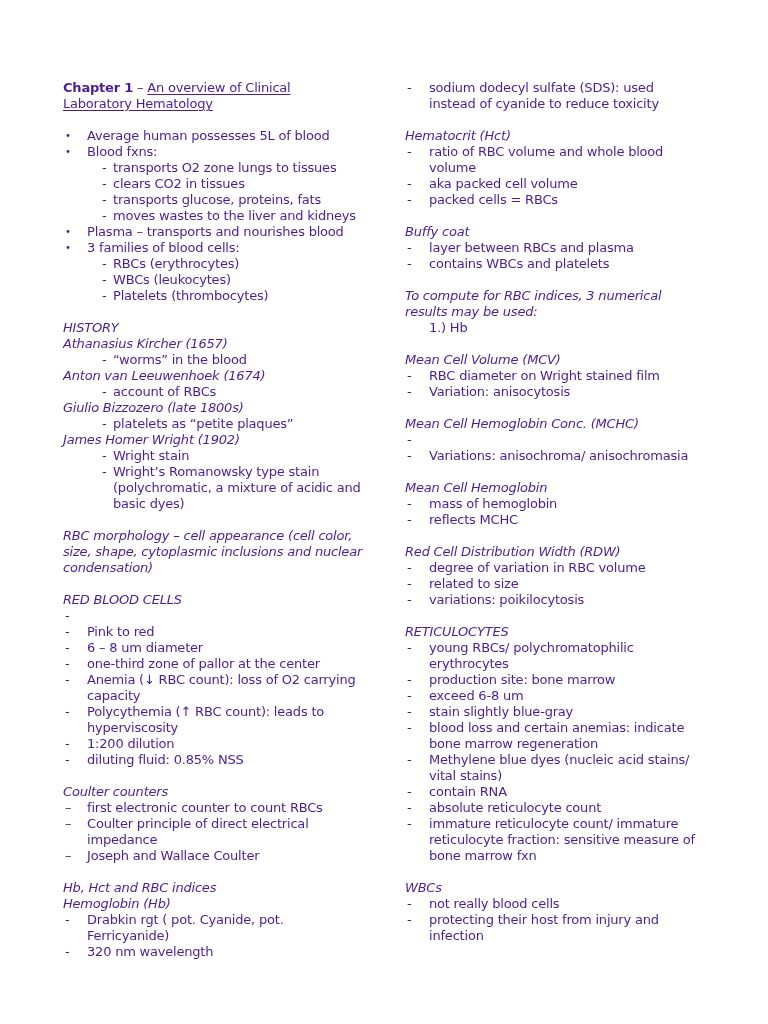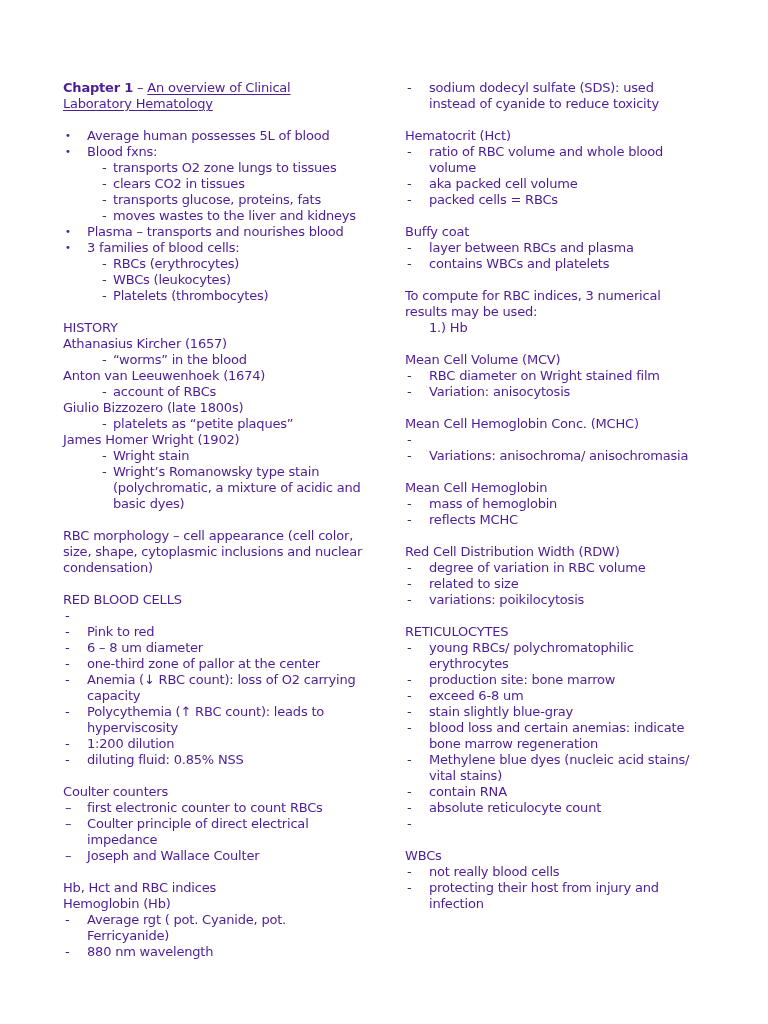--- a/index.html
+++ b/index.html
@@ -21,21 +21,21 @@
   }
   .column { position: absolute; top: 60px; }
   .column-left  { left: 63px;  width: 331px; }
   .column-right { left: 405px; width: 332px; }
   .block { margin-bottom: 16px; }
   .title-block { white-space: pre-wrap; }
   .t-bold { font-weight: 700; }
   .t-underline { text-decoration: underline; text-underline-offset: 2px; }
   .row { display: flex; align-items: flex-start; }
   .marker { flex: none; }
-  .k-flush { padding-left: 0; }
+  .k-flush { padding-left: 0; font-style: italic; }
   .k-b1 { padding-left: 2px; }
   .k-b1 > .marker { width: 22px; }
   .k-b2 { padding-left: 39px; }
   .k-b2 > .marker { width: 11px; }
   .k-num { padding-left: 24px; }
   .marker.bullet { font-size: 10px; line-height: 16px; }
   .text { white-space: pre-wrap; }
 </style>
 </head>
 <body>
@@ -194,26 +194,26 @@
       </div>
       <div class="block">
         <div class="row k-flush">
           <span class="text">Hb, Hct and RBC indices</span>
         </div>
         <div class="row k-flush">
           <span class="text">Hemoglobin (Hb)</span>
         </div>
         <div class="row k-b1">
           <span class="marker">-</span>
-          <span class="text">Average rgt ( pot. Cyanide, pot.
+          <span class="text">Drabkin rgt ( pot. Cyanide, pot.
 Ferricyanide)</span>
         </div>
         <div class="row k-b1">
           <span class="marker">-</span>
-          <span class="text">880 nm wavelength</span>
+          <span class="text">320 nm wavelength</span>
         </div>
       </div>
     </div>
   <div class="column column-right">
       <div class="block">
         <div class="row k-b1">
           <span class="marker">-</span>
           <span class="text">sodium dodecyl sulfate (SDS): used
 instead of cyanide to reduce toxicity</span>
         </div>
@@ -347,20 +347,23 @@
         <div class="row k-b1">
           <span class="marker">-</span>
           <span class="text">contain RNA</span>
         </div>
         <div class="row k-b1">
           <span class="marker">-</span>
           <span class="text">absolute reticulocyte count</span>
         </div>
         <div class="row k-b1">
           <span class="marker">-</span>
+          <span class="text">immature reticulocyte count/ immature
+reticulocyte fraction: sensitive measure of
+bone marrow fxn</span>
         </div>
       </div>
       <div class="block">
         <div class="row k-flush">
           <span class="text">WBCs</span>
         </div>
         <div class="row k-b1">
           <span class="marker">-</span>
           <span class="text">not really blood cells</span>
         </div>

